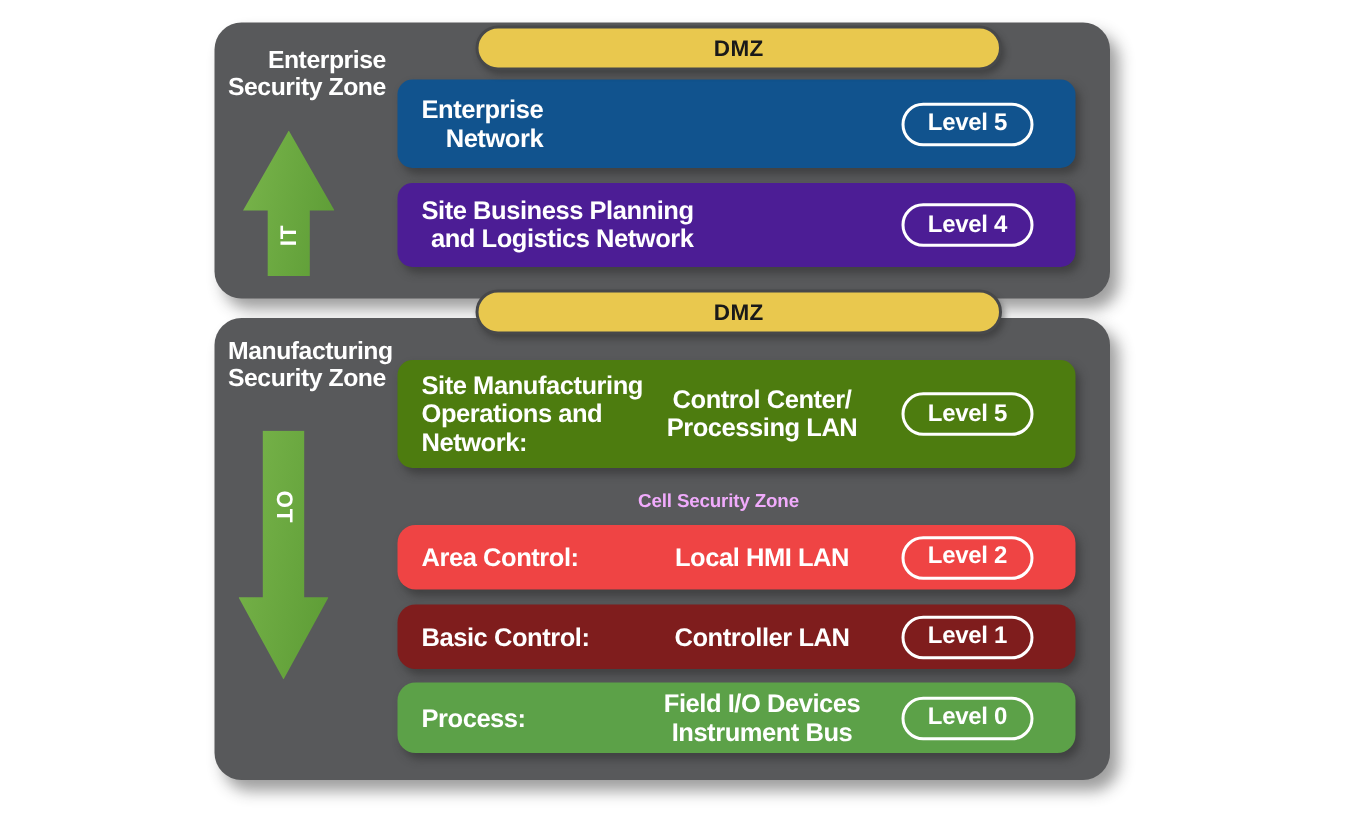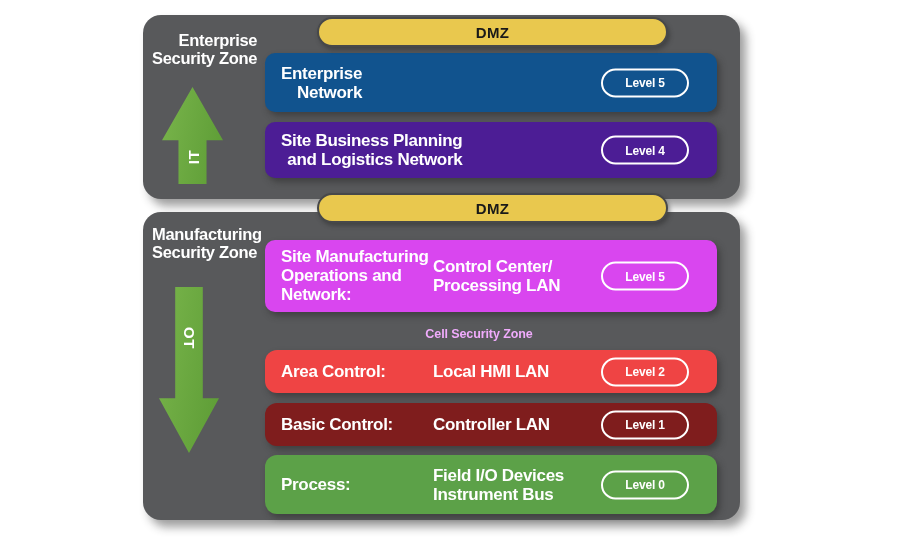--- a/index.html
+++ b/index.html
@@ -25,27 +25,27 @@
     position:absolute;left:122px;width:452px;border-radius:10px;color:#fff;
     box-shadow:3px 4px 6px rgba(40,40,40,.5);
   }
   .bar.small{border-radius:12px;height:43px;}
   .bar-title{
     position:absolute;left:16px;top:50%;transform:translateY(-50%);
     font-size:17px;line-height:1.12;letter-spacing:-.3px;white-space:nowrap;
   }
   .bar-center{
     position:absolute;left:168px;width:150px;top:50%;transform:translateY(-50%);
-    font-size:17px;line-height:1.12;letter-spacing:-.3px;
+    text-align:center;font-size:17px;line-height:1.12;letter-spacing:-.3px;
   }
   .pill{
     position:absolute;right:28px;top:50%;transform:translateY(-50%);
     width:84px;height:25px;border:2.5px solid #fff;border-radius:16px;
     display:flex;align-items:center;justify-content:center;
-    color:#fff;font-size:12px;letter-spacing:-.2px;
+    color:#fff;font-size:16px;letter-spacing:-.2px;
   }
   .arrow{position:absolute;}
   .arrow-shape{
     width:100%;height:100%;
     background:linear-gradient(100deg,#76b249 10%,#5f9e37 90%);
   }
   .arrow-shape.up{clip-path:polygon(50% 0,100% 55%,73% 55%,73% 100%,27% 100%,27% 55%,0 55%);}
   .arrow-shape.down{clip-path:polygon(27% 0,73% 0,73% 67%,100% 67%,50% 100%,0 67%,27% 67%);}
   .arrow-label{
     position:absolute;left:50%;color:#fff;font-size:15px;letter-spacing:.5px;
@@ -96,21 +96,21 @@
     <div class="zone-label" style="left:9px;top:13px;">
       <div>Manufacturing</div>
       <div>Security Zone</div>
     </div>
 
     <div class="arrow" style="left:16px;top:75px;width:60px;height:166px;">
       <div class="arrow-shape down"></div>
       <div class="arrow-label ot">OT</div>
     </div>
 
-    <div class="bar" style="top: 28px; height: 72px; background: #d946ef;">
+    <div class="bar" style="top: 28px; height: 72px; background: #4d7c0f;">
       <div class="bar-title">
         <div>Site Manufacturing</div>
         <div>Operations and</div>
         <div>Network:</div>
       </div>
       <div class="bar-center">
         <div>Control Center/</div>
         <div>Processing LAN</div>
       </div>
       <div class="pill">Level 5</div>
@@ -123,21 +123,21 @@
       <div class="bar-center">Local HMI LAN</div>
       <div class="pill">Level 2</div>
     </div>
 
     <div class="bar small" style="top: 191px; background: #7f1d1d;">
       <div class="bar-title">Basic Control:</div>
       <div class="bar-center">Controller LAN</div>
       <div class="pill">Level 1</div>
     </div>
 
-    <div class="bar" style="top: 243px; height: 59px; border-radius: 12px; background: rgb(92, 161, 72);">
+    <div class="bar" style="top: 243px; height: 47px; border-radius: 12px; background: rgb(92, 161, 72);">
       <div class="bar-title">Process:</div>
       <div class="bar-center">
         <div>Field I/O Devices</div>
         <div>Instrument Bus</div>
       </div>
       <div class="pill">Level 0</div>
     </div>
   </div>
 
   <div class="dmz" style="left: 317px; top: 17px; background: rgb(233, 200, 78);">DMZ</div>

